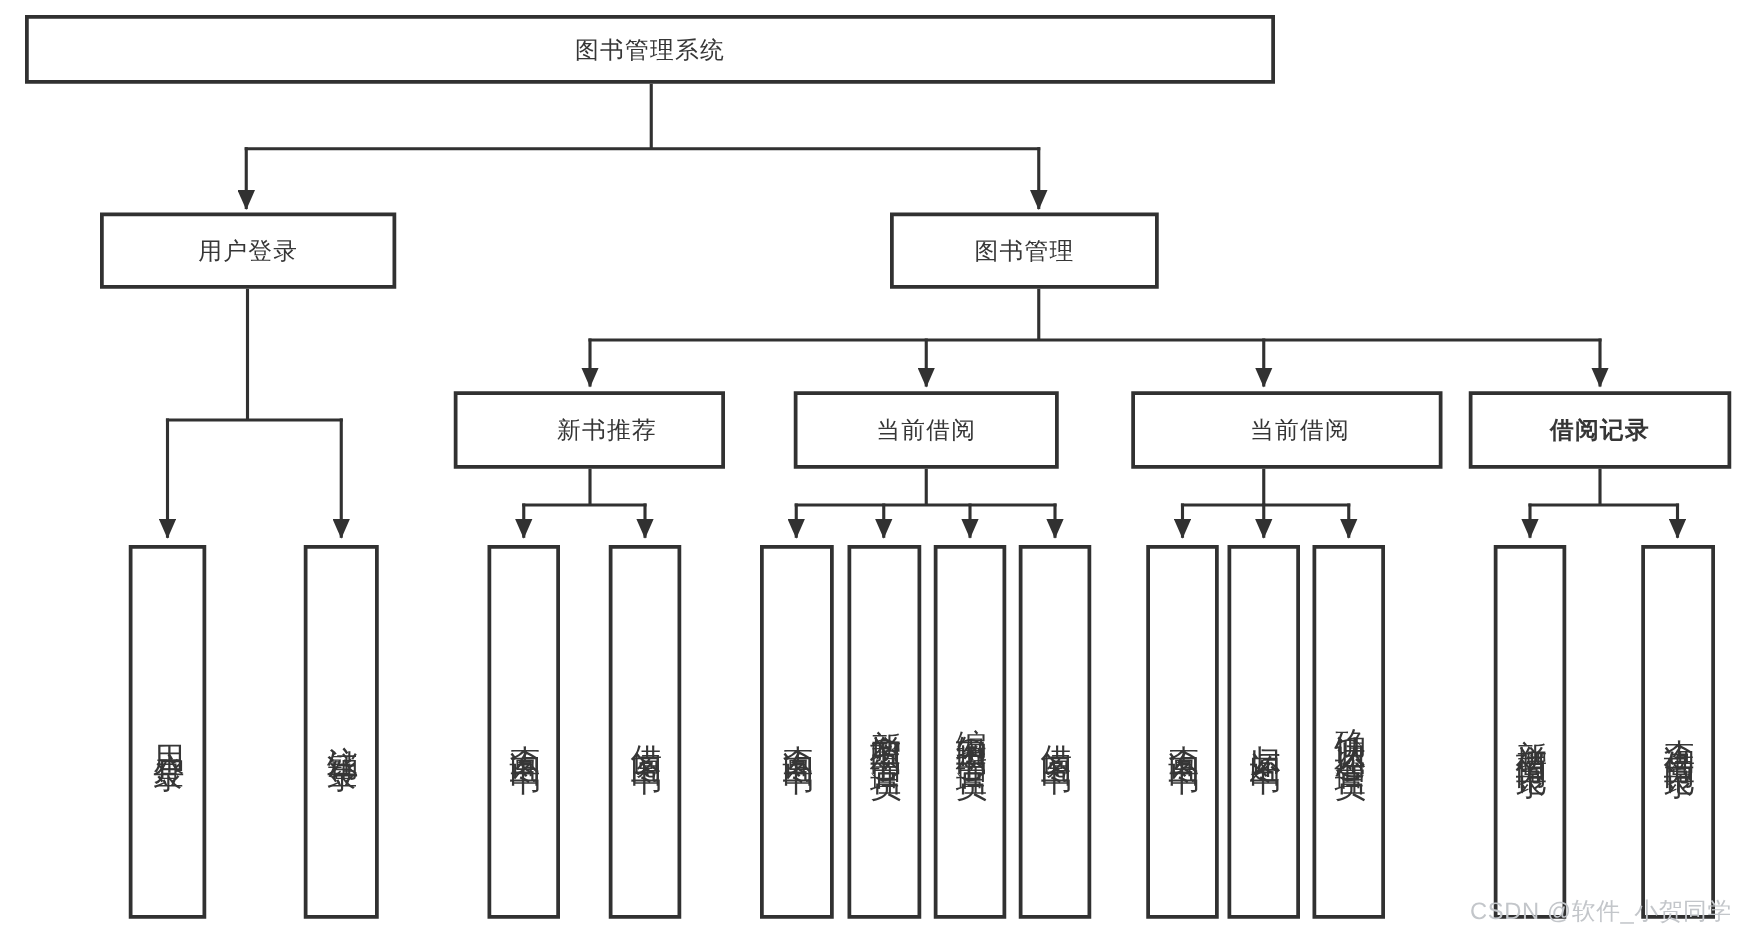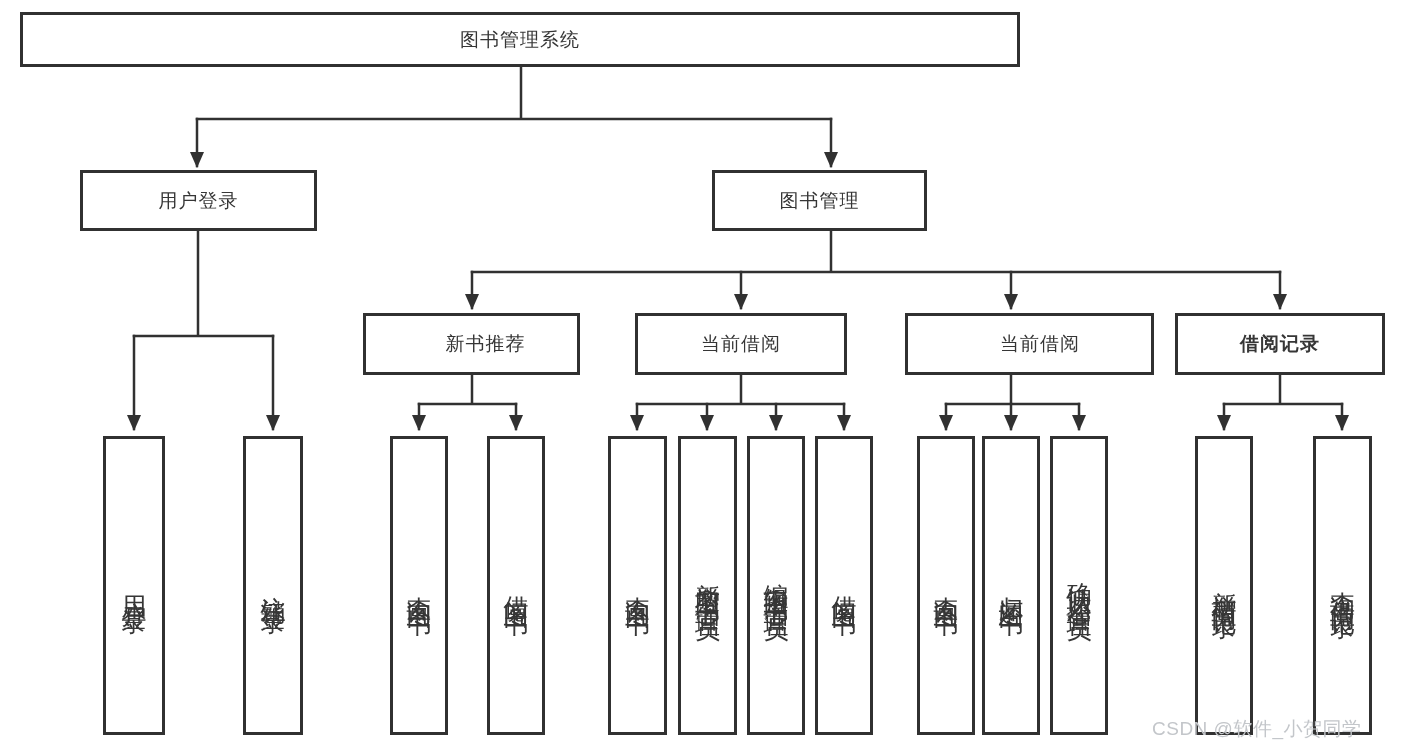--- a/index.html
+++ b/index.html
@@ -33,21 +33,21 @@
     writing-mode: vertical-rl;
     text-orientation: mixed;
     font-size: 25px;
     letter-spacing: 5px;
     color: #363636;
     white-space: nowrap;
     line-height: 1;
   }
   #watermark {
     position: absolute;
-    left: 1152px;
+    left: 1176px;
     top: 716px;
     font-size: 19px;
     color: #c3c6ca;
     letter-spacing: 0.5px;
     white-space: nowrap;
     z-index: 5;
   }
 </style>
 </head>
 <body>

